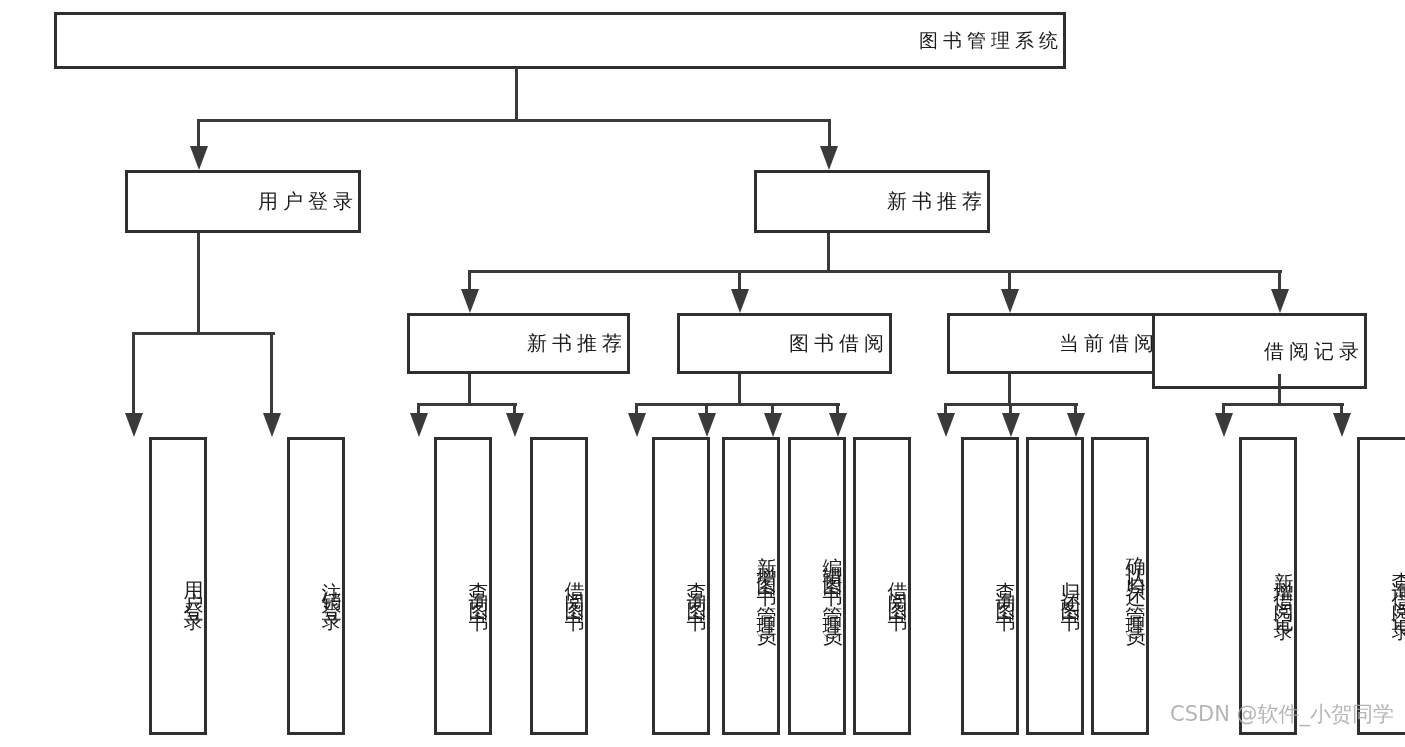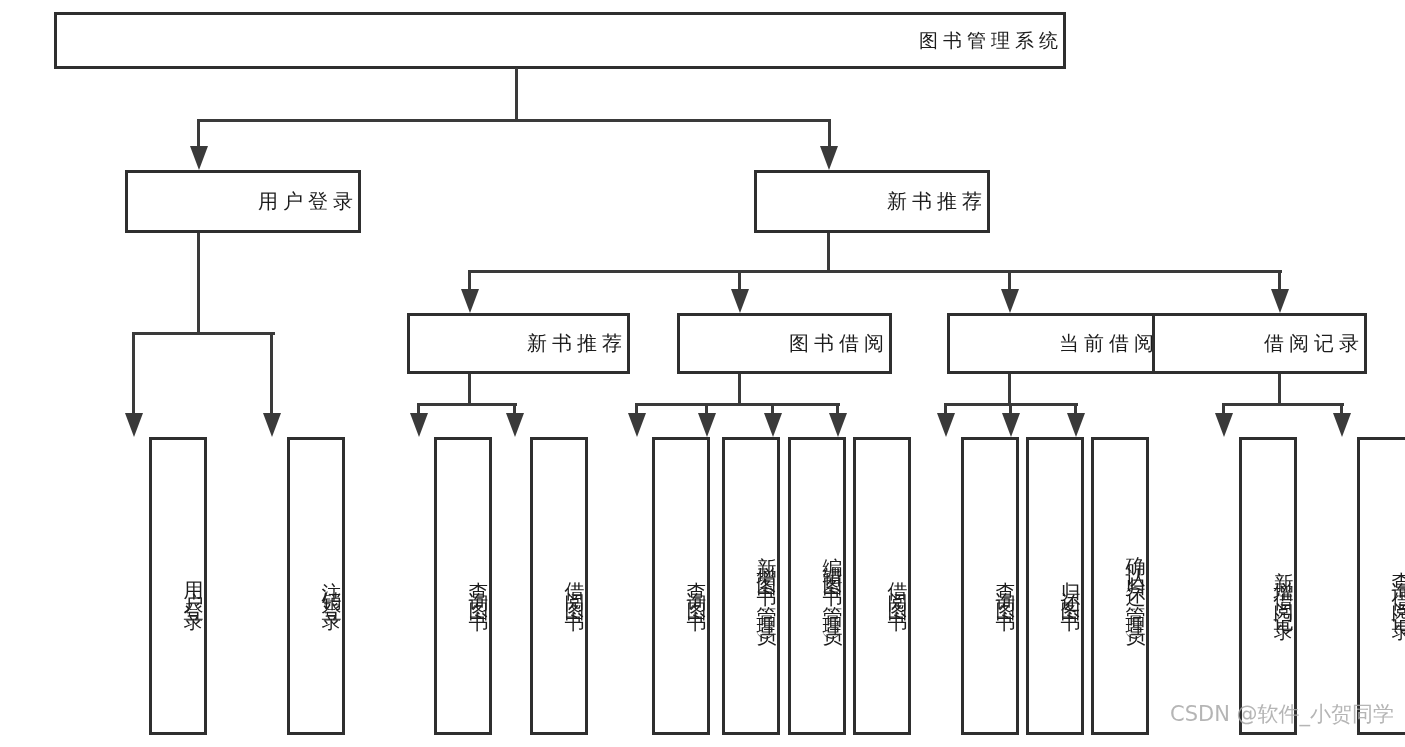--- a/index.html
+++ b/index.html
@@ -61,21 +61,21 @@
 
   <div class="box" style="left:363px;top:313px;width:223px;height:61px;padding-left:10px;">
     <span class="hboxlabel">新书推荐</span>
   </div>
   <div class="box" style="left:633px;top:313px;width:215px;height:61px;">
     <span class="hboxlabel">图书借阅</span>
   </div>
   <div class="box" style="left:903px;top:313px;width:215px;height:61px;">
     <span class="hboxlabel">当前借阅</span>
   </div>
-  <div class="box" style="left:1108px;top:313px;width:215px;height:61px;">
+  <div class="box" style="left:1108px;top:313px;width:215px;height:76px;">
     <span class="hboxlabel">借阅记录</span>
   </div>
 
   <div class="box vbox" style="left:105px;top:437px;width:58px;height:298px;">
     <span class="vlabel">用户登录</span>
   </div>
   <div class="box vbox" style="left:243px;top:437px;width:58px;height:298px;">
     <span class="vlabel">注销登录</span>
   </div>
 

